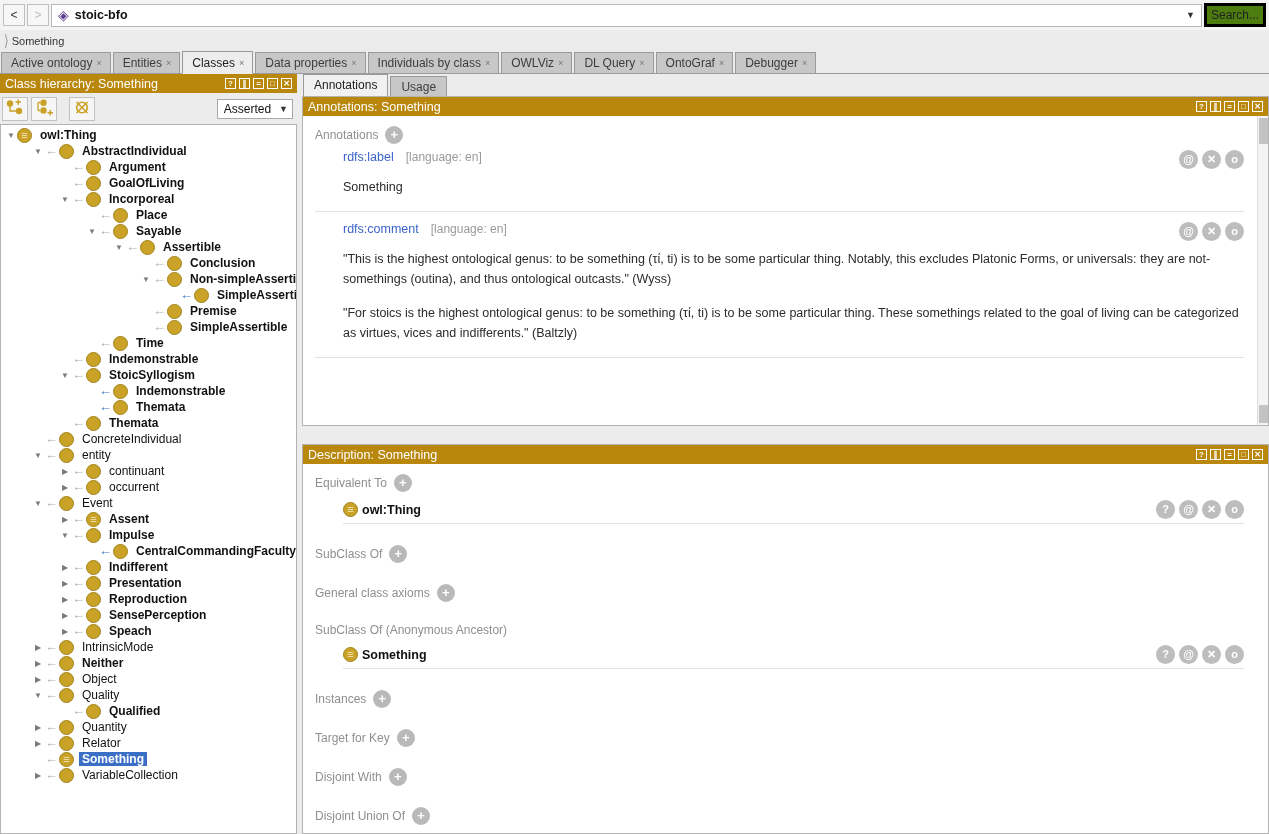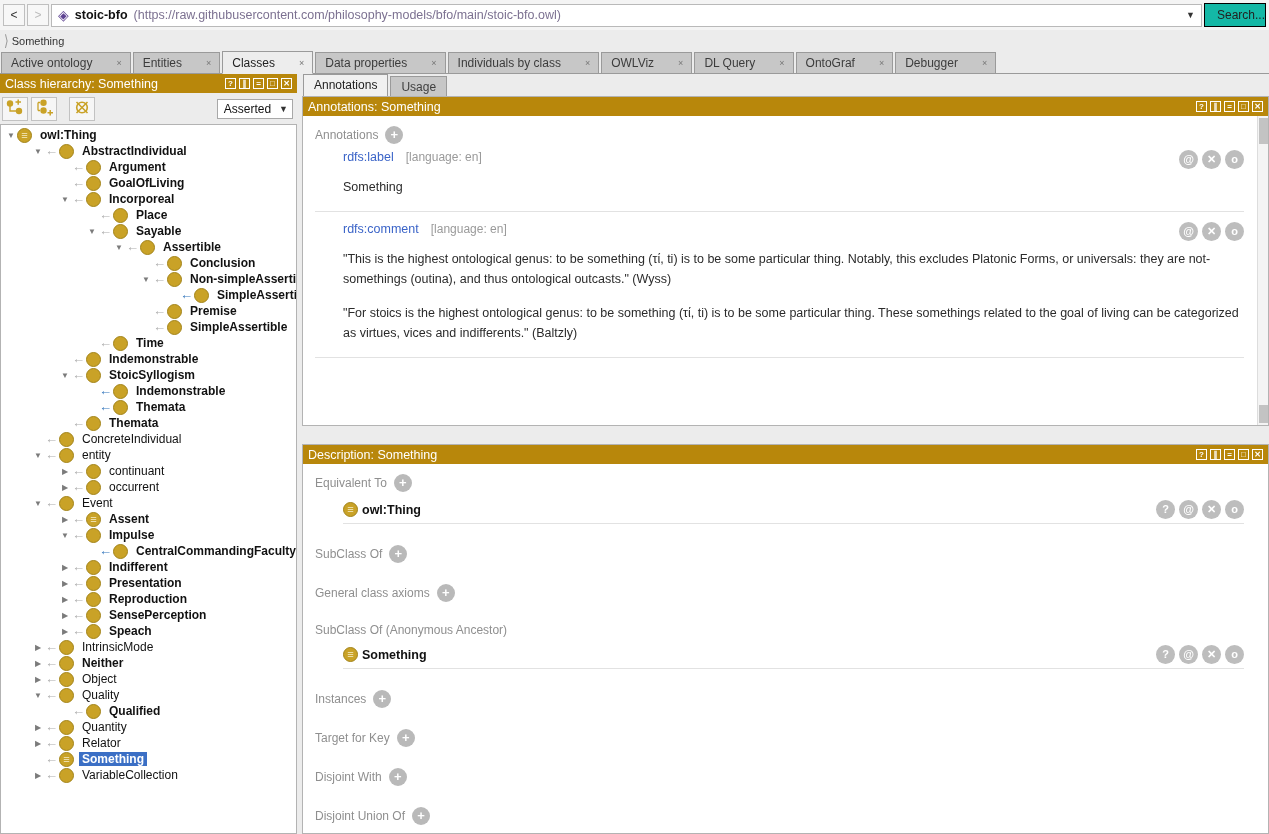--- a/index.html
+++ b/index.html
@@ -13,30 +13,30 @@
 
   
   .addressrow { height:30px; background:#F4F4F4; display:flex; align-items:center; padding:2px 3px; gap:2px; flex:0 0 auto; }
   .navbtn { width:22px; height:22px; background:#F7F7F7; border:1px solid #BFBFBF; font-size:12px; color:#333; text-align:center; line-height:18px; }
   .navbtn.disabled { color:#BBB; }
   .combo { flex:1; height:23px; background:#FFF; border:1px solid #B9B9B9; display:flex; align-items:center; padding:0 6px; gap:6px; position:relative; }
   .diamond { color:#5E4392; font-size:14px; line-height:14px; }
   .oname { font-size:12.5px; font-weight:bold; color:#111; }
   .oiri { font-size:12.5px; color:#7C7191; }
   .combo-arrow { margin-left:auto; font-size:9px; color:#333; }
-  .searchbtn { width:62px; height:24px; background:#14b8a6; border:1px solid #000000; font-size:12px; color:#222;text-align:right; }
+  .searchbtn { width:62px; height:24px; background:#4d7c0f; border:3px solid #000000; font-size:12px; color:#222; }
 
   
   .breadcrumb { height:21px; display:flex; align-items:center; padding-left:4px; gap:3px; flex:0 0 auto; }
   .bc-chev { color:#9a9a9a; font-size:12px; transform:scaleY(1.3); }
   .bc-text { font-size:11px; color:#333; }
 
   
   .tabbar { height:23px; display:flex; align-items:flex-end; padding-left:1px; border-bottom:1px solid #9A9A9A; flex:0 0 auto; background:#ECECEC; }
-  .tab { background:#C7C7C7; border:1px solid #9A9A9A; border-bottom:none; font-size:12px; color:#3c3c3c; padding:3px 8px 3px 9px; margin-right:2px; display:flex; align-items:center; gap:24px; height:21px; }
+  .tab { background:#C7C7C7; border:1px solid #9A9A9A; border-bottom:none; font-size:12px; color:#3c3c3c; padding:3px 8px 3px 9px; margin-right:2px; display:flex; align-items:center; gap:4px; height:21px; }
   .tab.selected { background:#EDEDED; color:#222; height:23px; margin-bottom:-1px; border-bottom:1px solid #EDEDED; }
   .tab .tab-x { font-size:9px; color:#777; }
 
   
   .main { flex:1; display:flex; overflow:hidden; }
   .left-panel { width:297px; display:flex; flex-direction:column; }
   .splitter { width:5px; background:#ECECEC; }
   .right-panel { flex:1; display:flex; flex-direction:column; overflow:hidden; }
 
   .gold-header { height:19px; background:#B8870B; color:#FFF; font-size:12.5px; display:flex; align-items:center; padding:0 5px; flex:0 0 auto; }
@@ -99,21 +99,20 @@
 
 <div class="window">
 
 
   <div class="addressrow">
     <button class="navbtn">&lt;</button>
     <button class="navbtn disabled">&gt;</button>
     <div class="combo">
       <span class="diamond">◈</span>
       <span class="oname">stoic-bfo</span>
-      <span class="oiri">(https://raw.githubusercontent.com/philosophy-models/bfo/main/stoic-bfo.owl)</span>
       <span class="combo-arrow">▼</span>
     </div>
     <button class="searchbtn">Search...</button>
   </div>
 
   <div class="breadcrumb">
     <span class="bc-chev">⟩</span>
     <span class="bc-text">Something</span>
   </div>
 

